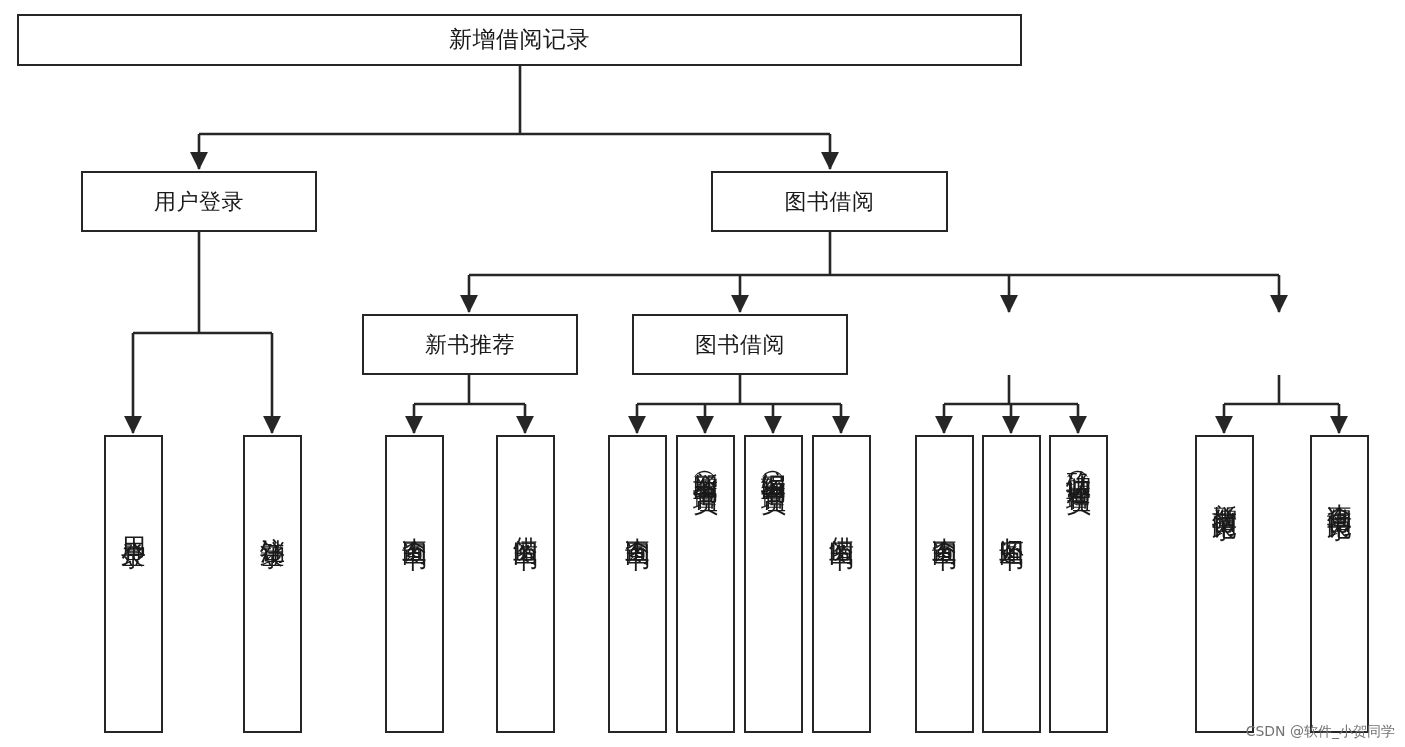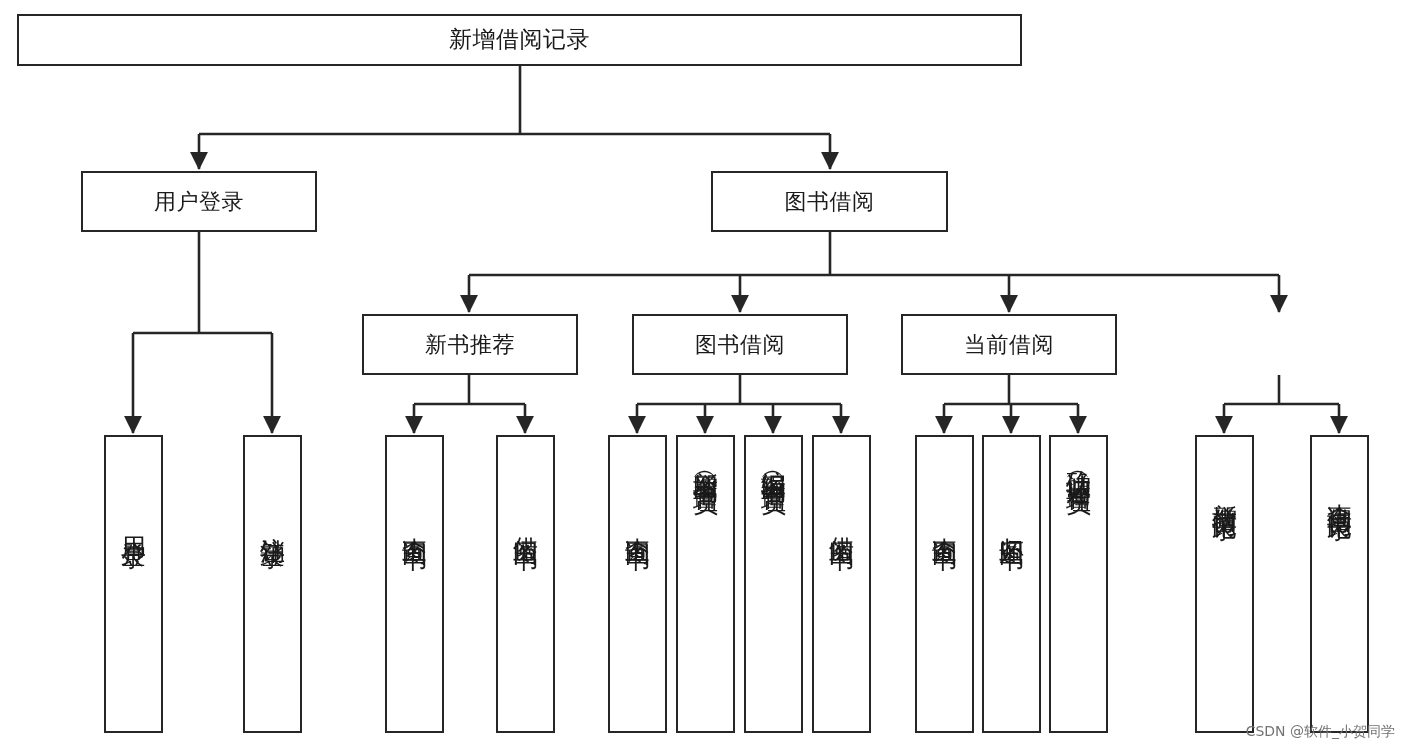--- a/index.html
+++ b/index.html
@@ -149,23 +149,20 @@
   <div class="node horiz" style="left:711px; top:171px; width:237px; height:61px;">
     <span class="label">图书借阅</span>
   </div>
 
   <div class="node horiz" style="left:362px; top:314px; width:216px; height:61px;">
     <span class="label">新书推荐</span>
   </div>
   <div class="node horiz" style="left:632px; top:314px; width:216px; height:61px;">
     <span class="label">图书借阅</span>
   </div>
-  <div class="node horiz" style="left:901px; top:314px; width:216px; height:61px;">
-    <span class="label">当前借阅</span>
-  </div>
 
   <div class="node vert pad-top" style="left:104px; top:435px; width:59px; height:298px;">
     <span class="label">用户登录</span>
   </div>
   <div class="node vert pad-top" style="left:243px; top:435px; width:59px; height:298px;">
     <span class="label">注销登录</span>
   </div>
 
   <div class="node vert pad-top" style="left:385px; top:435px; width:59px; height:298px;">
     <span class="label">查询图书</span>

